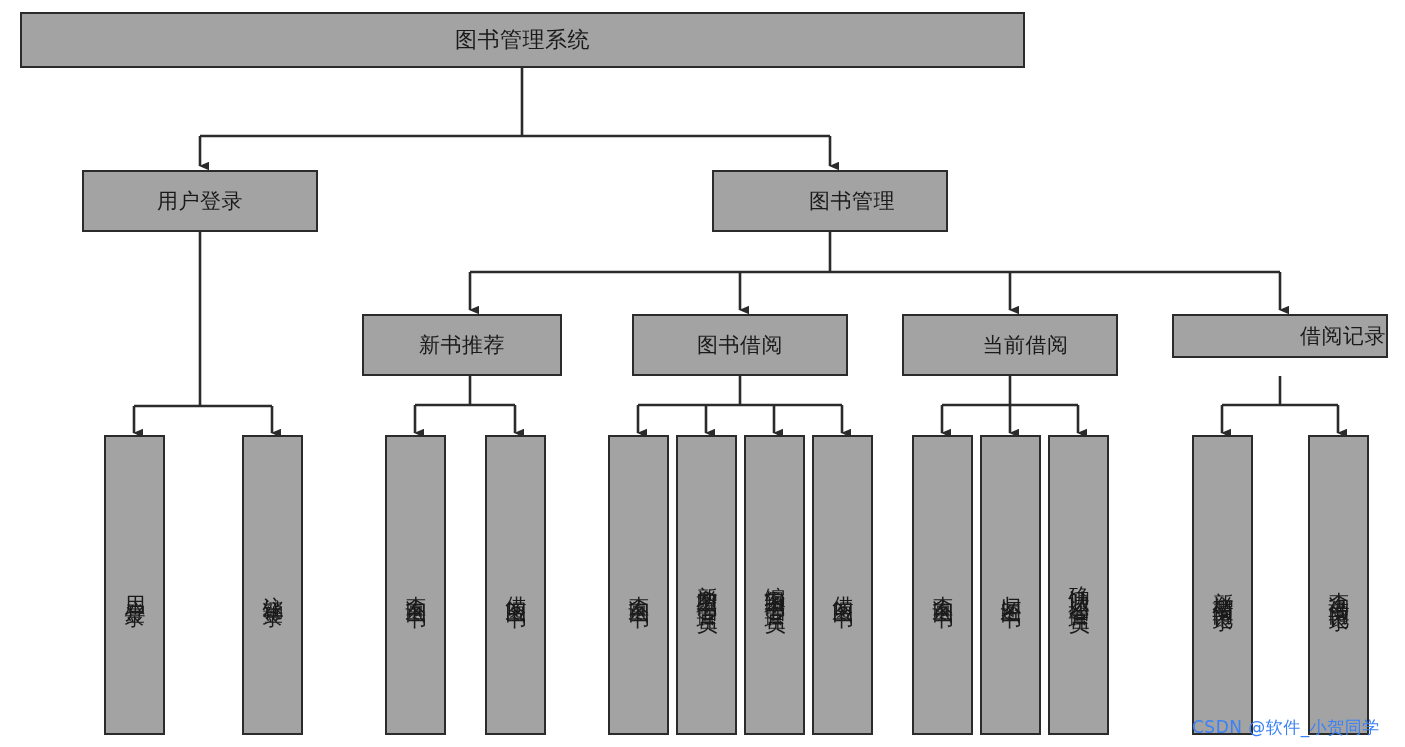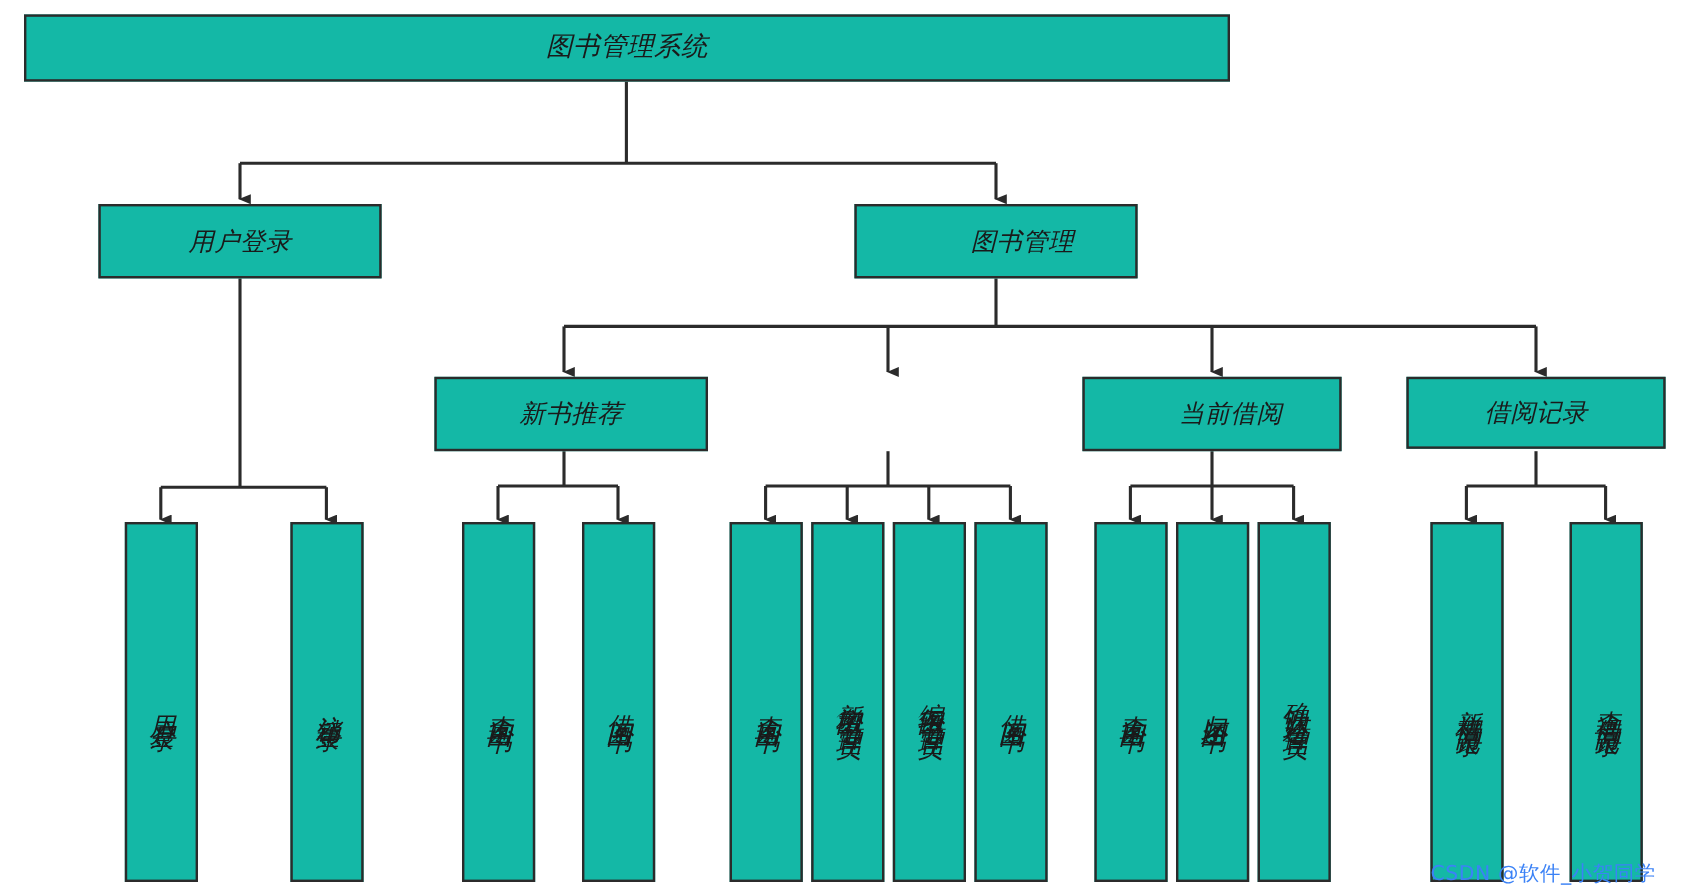--- a/index.html
+++ b/index.html
@@ -22,27 +22,26 @@
     position: absolute;
     left: 0;
     top: 0;
     width: 1405px;
     height: 747px;
     pointer-events: none;
   }
   .node {
     position: absolute;
     box-sizing: border-box;
-    background: #14b8a6;
+    background: #a3a3a3;
     border: 2px solid #2b2b2b;
     display: flex;
     align-items: center;
     justify-content: center;
     color: #1a1a1a;
-    font-style: italic;
   }
   .node .label {
     display: block;
     text-align: center;
     line-height: 1.18;
     letter-spacing: 0.5px;
   }
   
   .node.horiz .label {
     font-size: 21px;
@@ -135,27 +134,30 @@
     <span class="label">图书管理系统</span>
   </div>
 
   <div class="node horiz" style="left:82px; top:170px; width:236px; height:62px;">
     <span class="label">用户登录</span>
   </div>
   <div class="node horiz" style="left:712px; top:170px; width:236px; height:62px;padding-left:44px;">
     <span class="label">图书管理</span>
   </div>
 
-  <div class="node horiz" style="left:362px; top:314px; width:228px; height:62px;">
+  <div class="node horiz" style="left:362px; top:314px; width:200px; height:62px;">
     <span class="label">新书推荐</span>
+  </div>
+  <div class="node horiz" style="left:632px; top:314px; width:216px; height:62px;">
+    <span class="label">图书借阅</span>
   </div>
   <div class="node horiz" style="left:902px; top:314px; width:216px; height:62px;padding-left:31px;">
     <span class="label">当前借阅</span>
   </div>
-  <div class="node horiz" style="left:1172px; top:314px; width:216px; height:60px;">
+  <div class="node horiz" style="left:1172px; top:314px; width:216px; height:44px;justify-content:flex-end;">
     <span class="label">借阅记录</span>
   </div>
 
   <div class="node vert" style="left:104px; top:435px; width:61px; height:300px;">
     <span class="label">用户登录</span>
   </div>
   <div class="node vert" style="left:242px; top:435px; width:61px; height:300px;">
     <span class="label">注销登录</span>
   </div>
 

